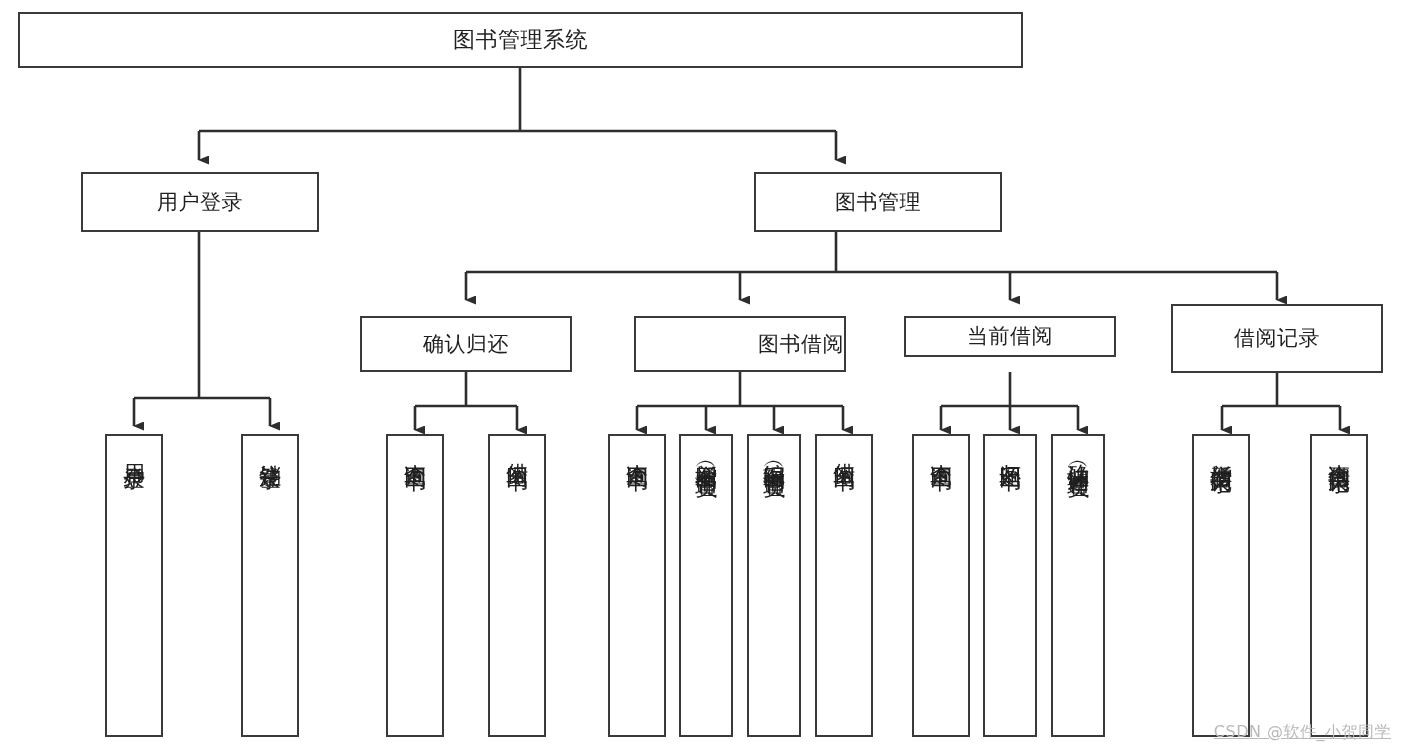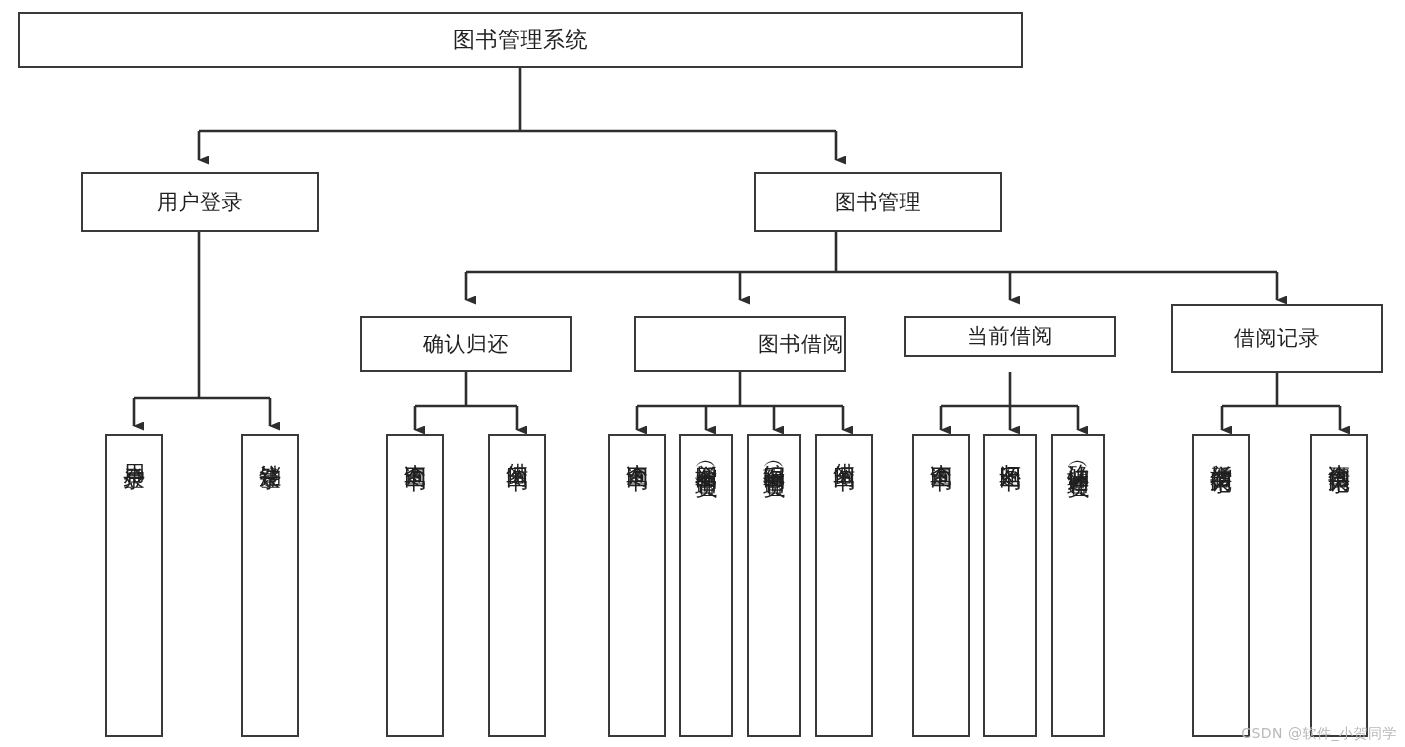--- a/index.html
+++ b/index.html
@@ -59,27 +59,28 @@
   .node.vert .lbl {
     writing-mode: vertical-rl;
     text-orientation: upright;
     font-size: 22px;
     line-height: 1.12;
     letter-spacing: 2px;
     white-space: nowrap;
   }
   #watermark {
     position: absolute;
-    right: 8px;
+    right: 14px;
     bottom: 4px;
-    font-size: 14px;
+    font-size: 16px;
     color: #b9b9b9;
     letter-spacing: 0.5px;
     white-space: nowrap;
     pointer-events: none;
+    text-decoration: underline;
   }
 </style>
 </head>
 <body>
 
 <div id="canvas">
 
   <svg id="edges" viewBox="0 0 1405 747" xmlns="http://www.w3.org/2000/svg">
     <defs>
       <marker id="arrow" markerWidth="9" markerHeight="11" refX="4.5" refY="10" orient="auto" markerUnits="userSpaceOnUse">

